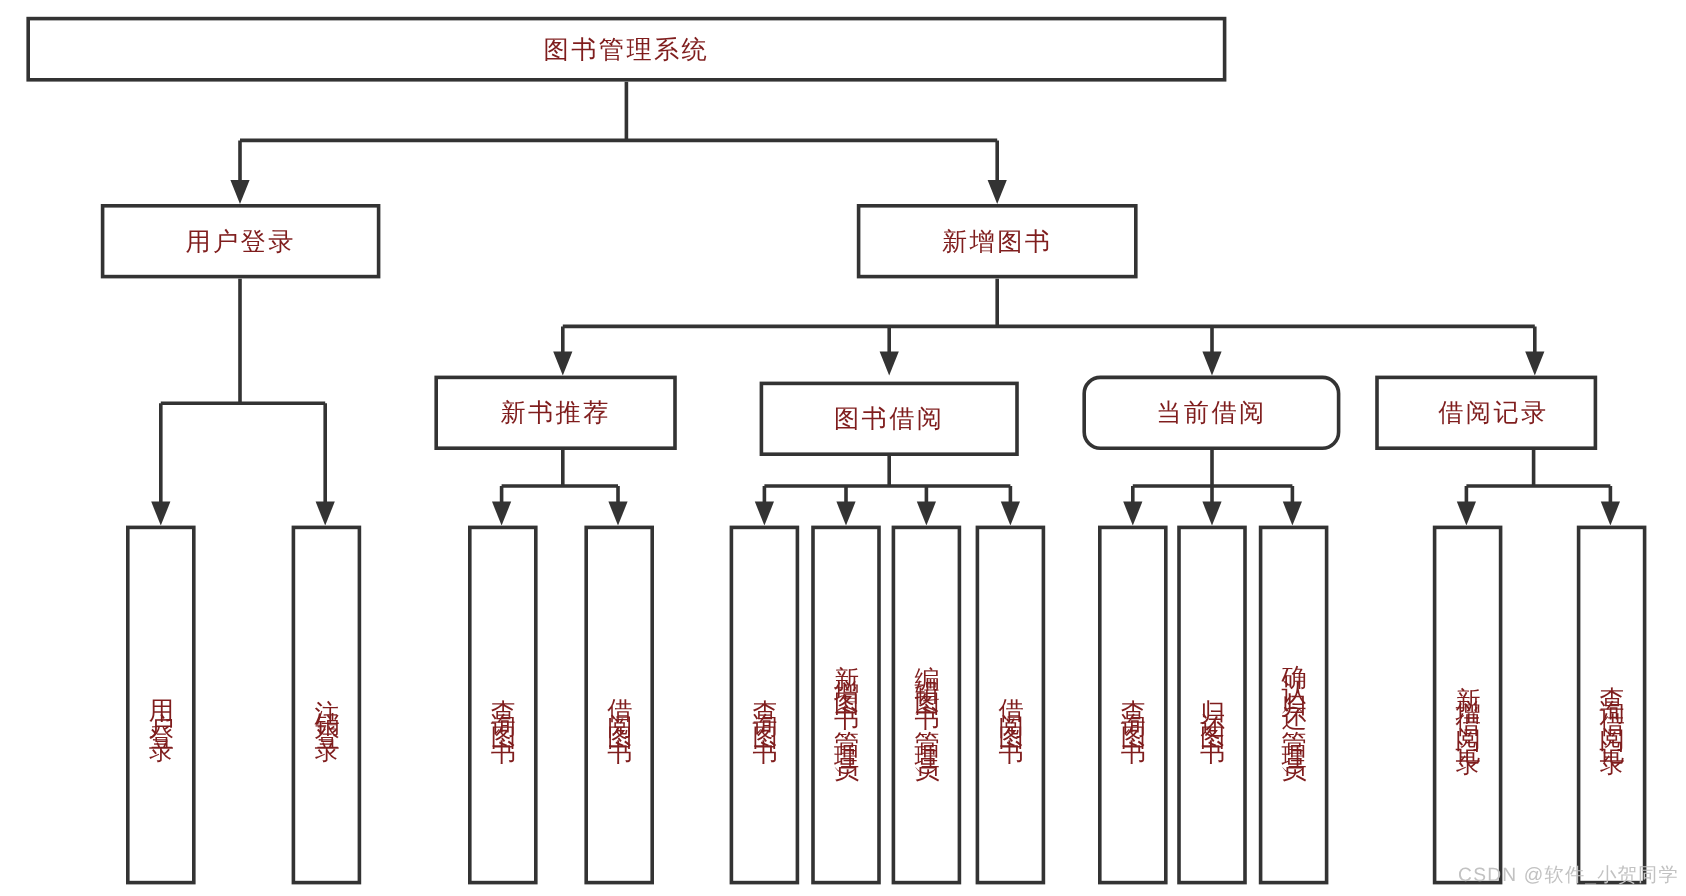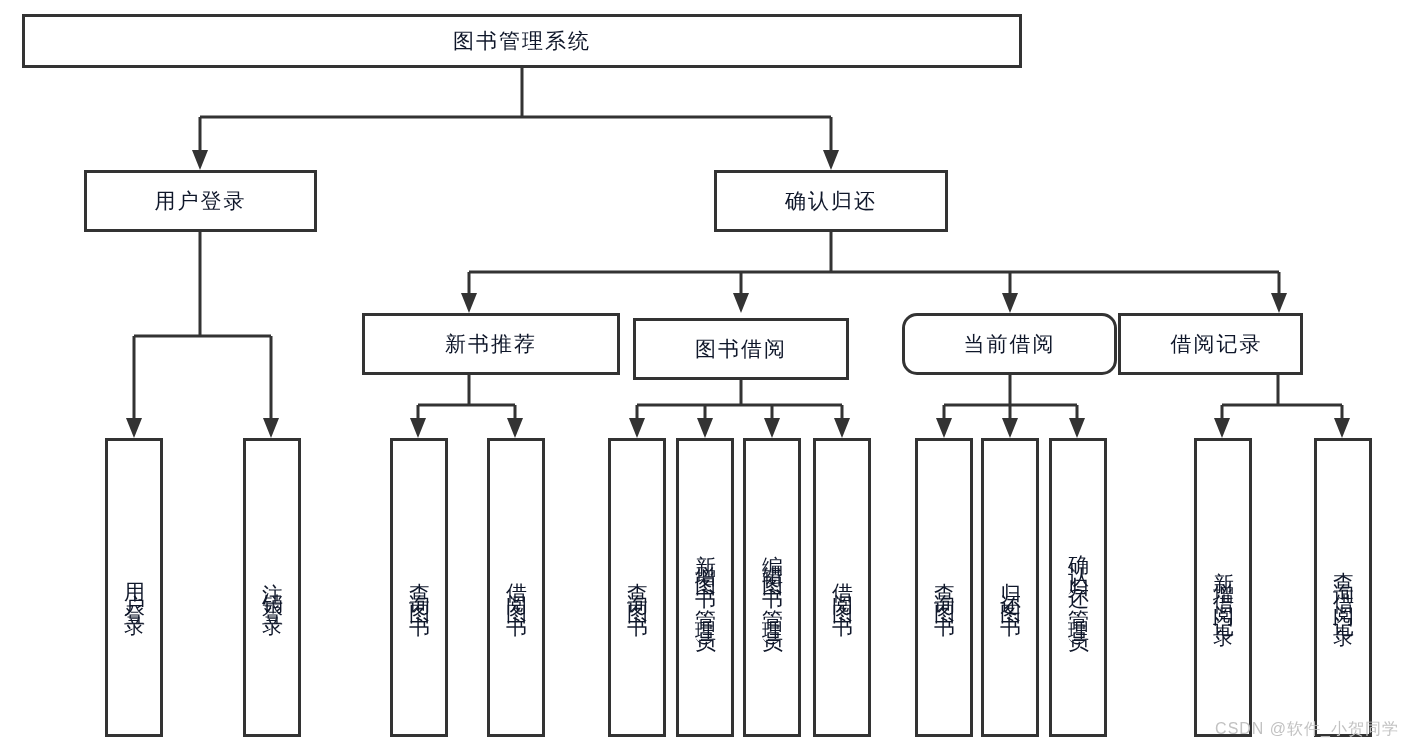--- a/index.html
+++ b/index.html
@@ -6,21 +6,21 @@
   #canvas{
     position:relative;width:1405px;height:747px;background:#ffffff;overflow:hidden;
     font-family:"Liberation Sans",sans-serif;
   }
   svg.connectors{position:absolute;left:0;top:0;pointer-events:none;}
   .node{
     position:absolute;box-sizing:border-box;background:#ffffff;
     border:3px solid #333333;display:flex;align-items:center;justify-content:center;
   }
   .node span{
-    color:#0f172a;font-size:21px;letter-spacing:2px;white-space:nowrap;font-family:Liberation Serif, serif;
+    color:#7f1d1d;font-size:21px;letter-spacing:2px;white-space:nowrap;
   }
   .leaf span{
     writing-mode:vertical-rl;text-orientation:mixed;
     letter-spacing:11px;line-height:1;font-size:21px;white-space:normal;
   }
   .watermark{
     position:absolute;right:6px;bottom:7px;font-size:16px;color:#c2c2c2;
     letter-spacing:1px;white-space:nowrap;
   }
 </style>
@@ -70,33 +70,33 @@
   </svg>
 
   <div class="node" style="left:22px;top:14px;width:1000px;height:54px;">
     <span>图书管理系统</span>
   </div>
 
   <div class="node" style="left:84px;top:170px;width:233px;height:62px;">
     <span>用户登录</span>
   </div>
   <div class="node" style="left:714px;top:170px;width:234px;height:62px;">
-    <span>确认归还</span>
+    <span>新增图书</span>
   </div>
 
-  <div class="node" style="left:362px;top:313px;width:258px;height:62px;">
+  <div class="node" style="left:362px;top:313px;width:202px;height:62px;">
     <span>新书推荐</span>
   </div>
   <div class="node" style="left:633px;top:318px;width:216px;height:62px;">
     <span>图书借阅</span>
   </div>
   <div class="node" style="left:902px;top:313px;width:215px;height:62px;border-radius:15px;">
     <span>当前借阅</span>
   </div>
-  <div class="node" style="left:1118px;top:313px;width:185px;height:62px;padding-left:12px;">
+  <div class="node" style="left:1146px;top:313px;width:185px;height:62px;padding-left:12px;">
     <span>借阅记录</span>
   </div>
 
   <div class="node leaf" style="left:105px;top:438px;width:58px;height:299px;">
     <span>用户登录</span>
   </div>
   <div class="node leaf" style="left:243px;top:438px;width:58px;height:299px;">
     <span>注销登录</span>
   </div>
 

